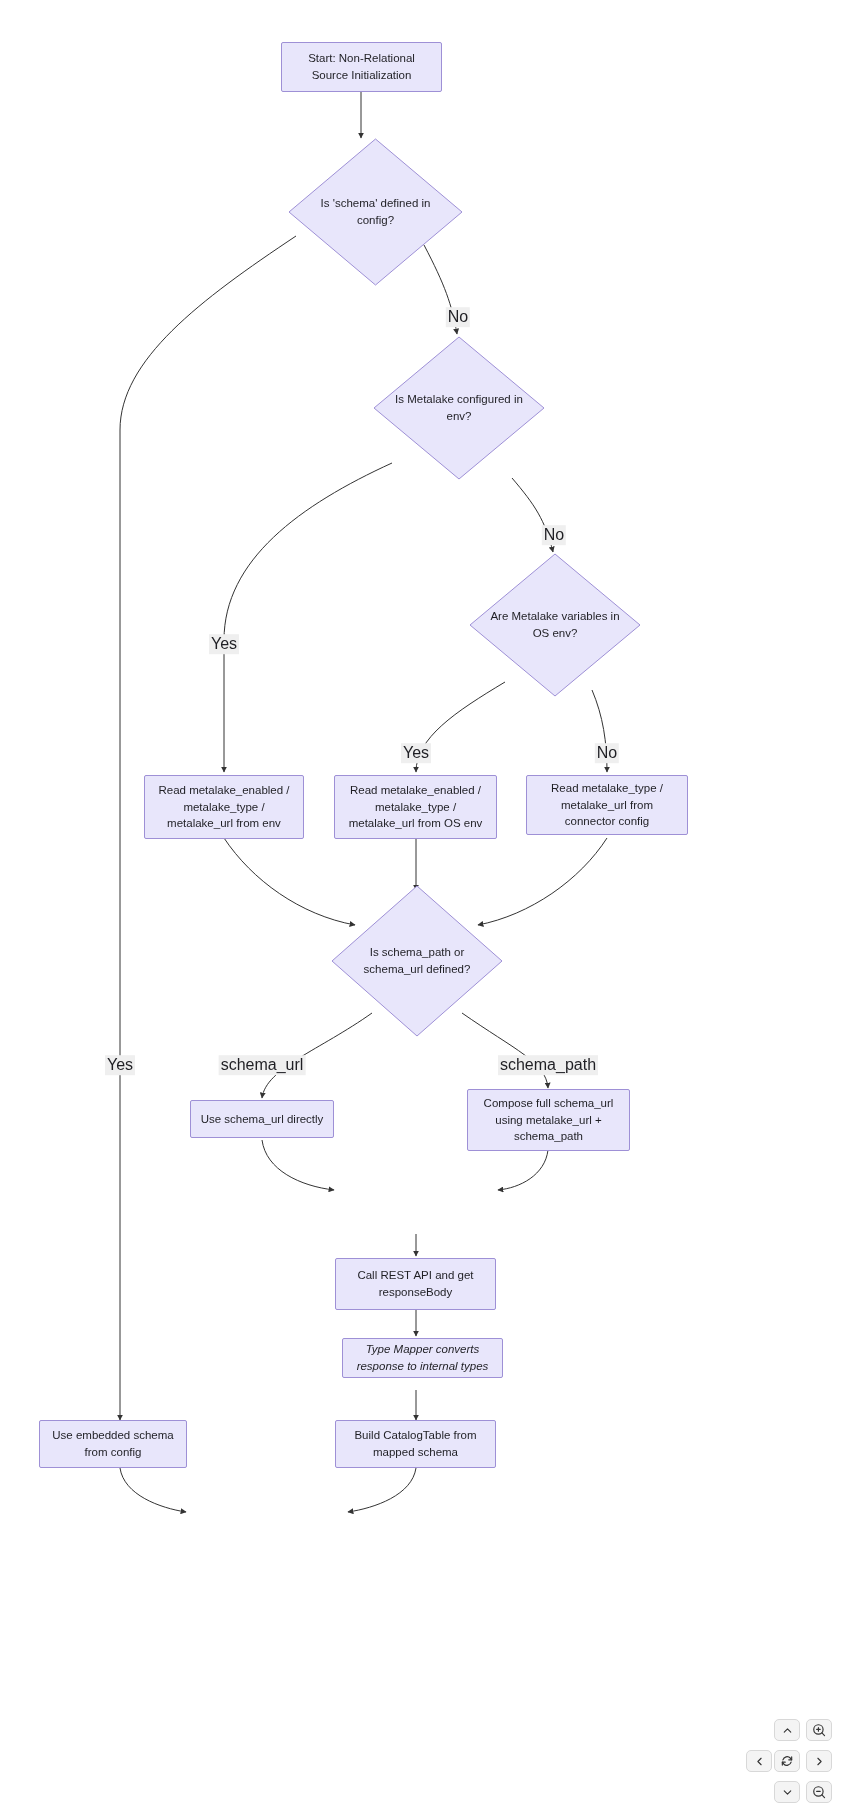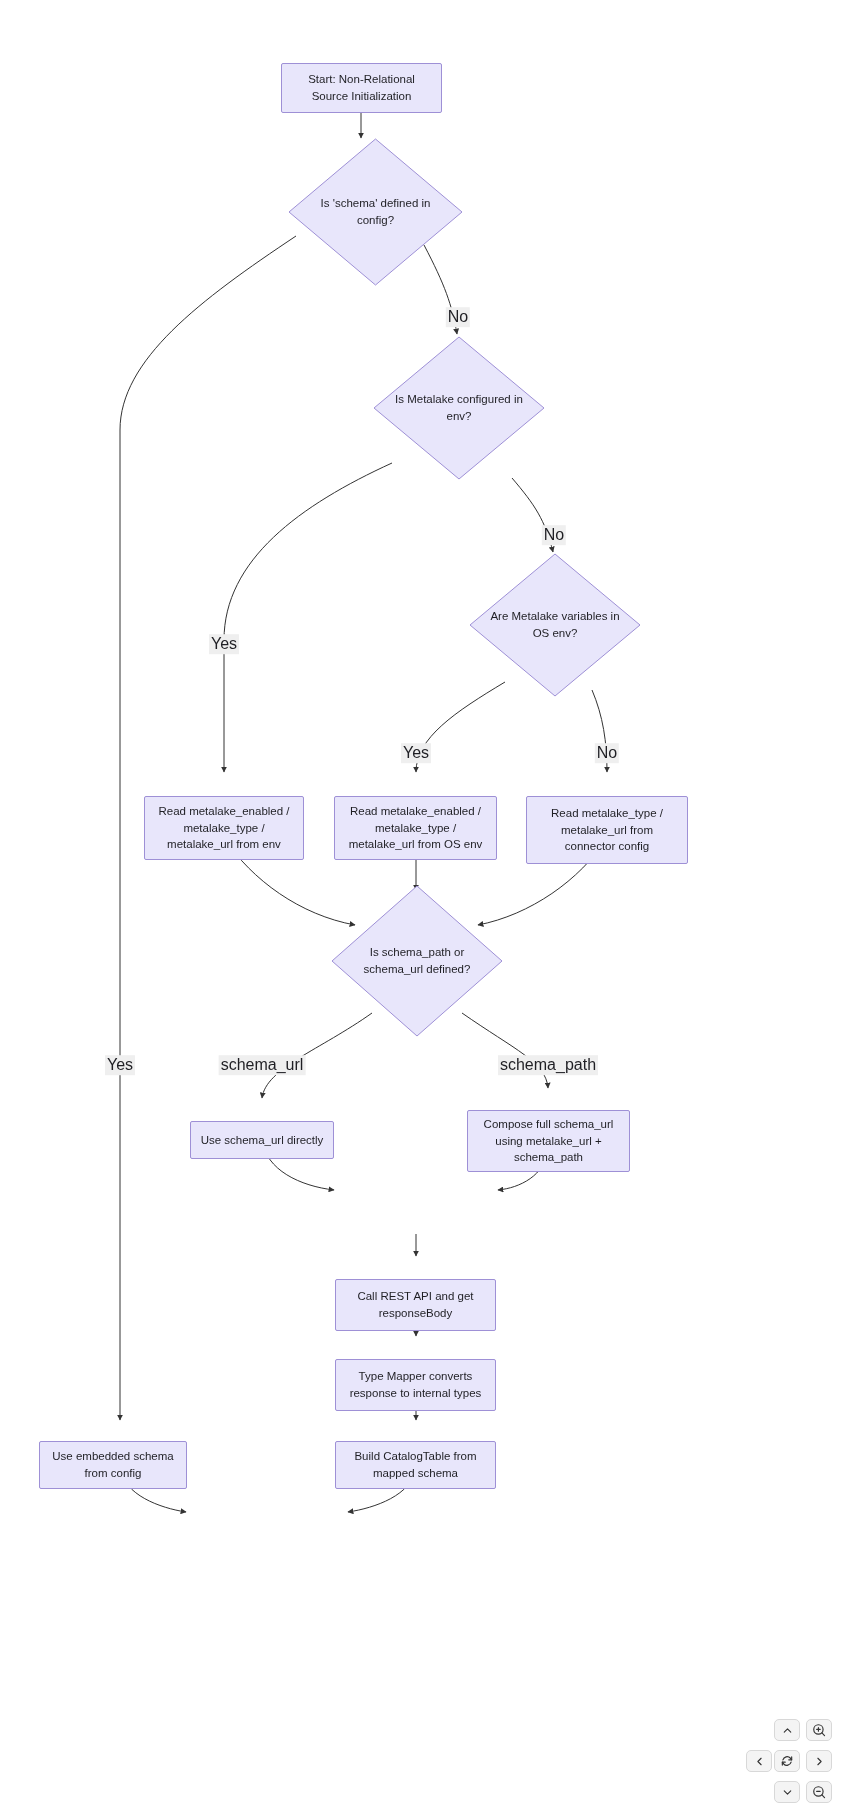--- a/index.html
+++ b/index.html
@@ -34,21 +34,20 @@
     border-radius: 2px;
     display: flex;
     align-items: center;
     justify-content: center;
     text-align: center;
     font-size: 11.5px;
     color: #1f1f24;
     line-height: 1.45;
     padding: 4px 6px;
     white-space: pre-line;
-    margin-top: 21px;
   }
   .node-diamond {
     position: absolute;
     display: flex;
     align-items: center;
     justify-content: center;
   }
   .node-diamond .dia-shape {
     position: absolute;
     left: 0; top: 0;
@@ -185,21 +184,21 @@
   </div>
 
   <div class="node-box" style="left:144px; top:775px; width:160px; height:64px;">Read metalake_enabled /
 metalake_type /
 metalake_url from env</div>
 
   <div class="node-box" style="left:334px; top:775px; width:163px; height:64px;">Read metalake_enabled /
 metalake_type /
 metalake_url from OS env</div>
 
-  <div class="node-box" style="left:526px; top:775px; width:162px; height:68px;">Read metalake_type /
+  <div class="node-box" style="left:526px; top:775px; width:162px; height:60px;">Read metalake_type /
 metalake_url from
 connector config</div>
 
   <div class="node-diamond" style="left:331px; top:885px; width:172px; height:152px;">
     <svg class="dia-shape" viewBox="0 0 172 152" preserveAspectRatio="none">
       <polygon points="86,1 171,76 86,151 1,76" fill="#e8e6fb" stroke="#9e90d6" stroke-width="1"></polygon>
     </svg>
     <span class="dia-label">Is schema_path or
 schema_url defined?</span>
   </div>
@@ -207,21 +206,21 @@
   <div class="node-box" style="left:190px; top:1100px; width:144px; height:38px;">Use schema_url directly</div>
 
   <div class="node-box" style="left:467px; top:1089px; width:163px; height:62px;">Compose full schema_url
 using metalake_url +
 schema_path</div>
 
 
   <div class="node-box" style="left:335px; top:1258px; width:161px; height:52px;">Call REST API and get
 responseBody</div>
 
-  <div class="node-box" style="left:335px; top:1338px; width:161px; height:52px;">Type Mapper converts
+  <div class="node-box" style="left:342px; top:1338px; width:161px; height:40px;font-style:italic;">Type Mapper converts
 response to internal types</div>
 
   <div class="node-box" style="left:39px; top:1420px; width:148px; height:48px;">Use embedded schema
 from config</div>
 
   <div class="node-box" style="left:335px; top:1420px; width:161px; height:48px;">Build CatalogTable from
 mapped schema</div>
 
 
   <div class="edge-label" style="left:458px; top:317px;">No</div>

